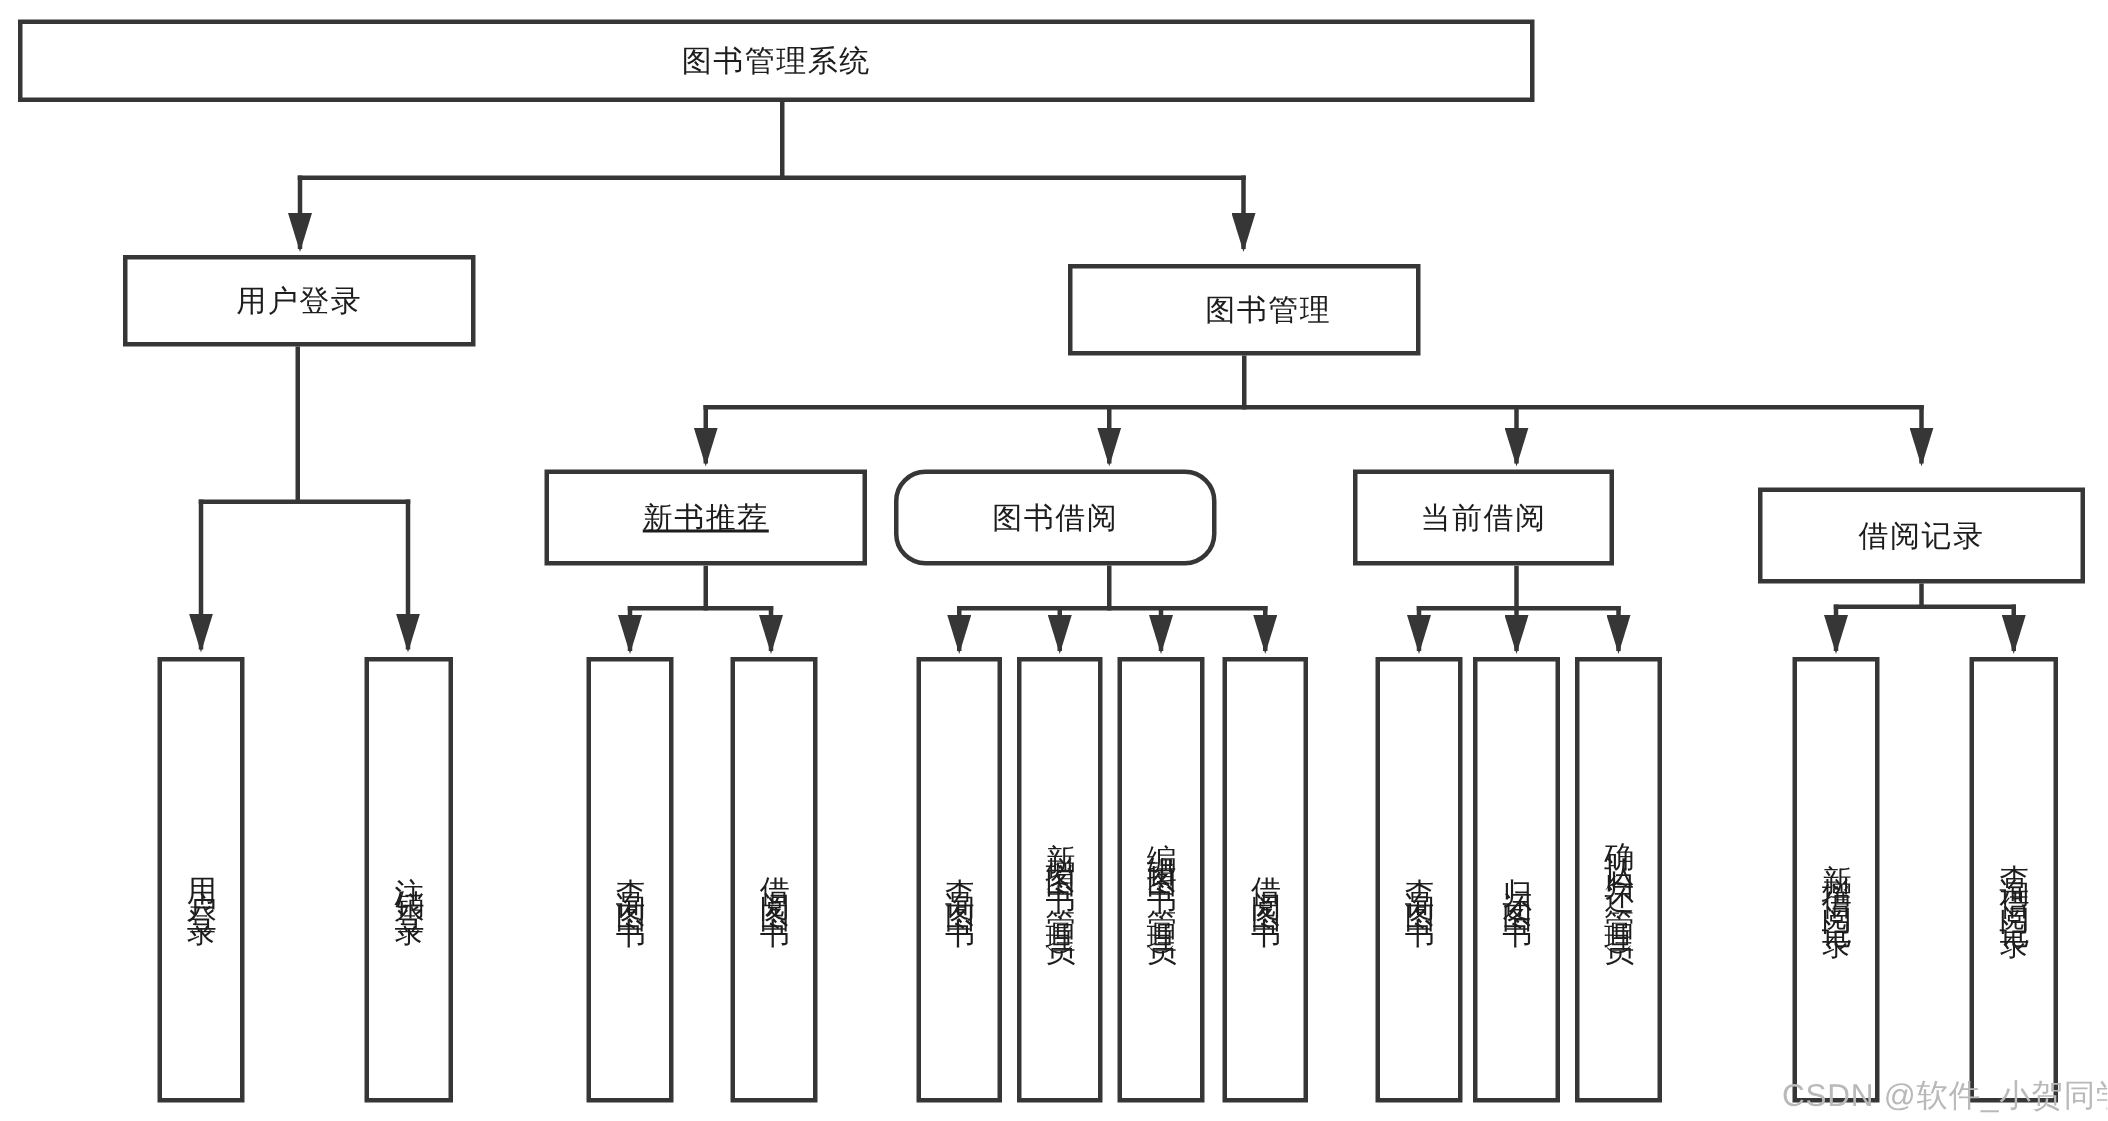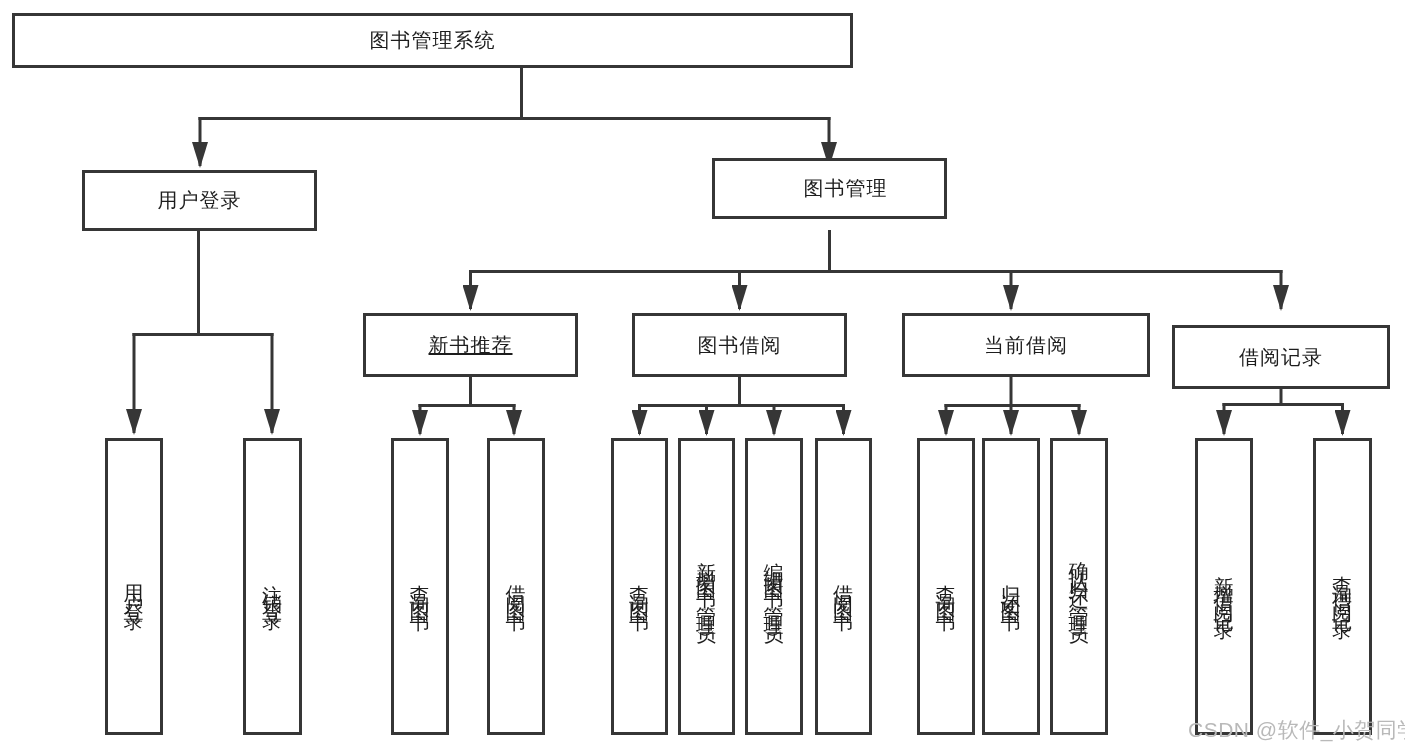--- a/index.html
+++ b/index.html
@@ -102,28 +102,28 @@
       <line x1="1011" y1="404" x2="1011" y2="434" marker-end="url(#arrow)"></line>
       <line x1="1079" y1="404" x2="1079" y2="434" marker-end="url(#arrow)"></line>
 
       <line x1="1281" y1="377" x2="1281" y2="406"></line>
       <line x1="1222.5" y1="404.5" x2="1344" y2="404.5"></line>
       <line x1="1224" y1="403" x2="1224" y2="434" marker-end="url(#arrow)"></line>
       <line x1="1342.5" y1="403" x2="1342.5" y2="434" marker-end="url(#arrow)"></line>
     </g>
   </svg>
 
-  <div class="node" style="left:12px; top:13px; width:841px; height:55px;">图书管理系统</div>
+  <div class="node" style="left:12px; top:13px; width:1011px; height:55px;">图书管理系统</div>
 
   <div class="node" style="left:82px; top:170px; width:235px; height:61px;">用户登录</div>
-  <div class="node" style="left:712px; top:158px; width:235px; height:61px;padding-left:32px;">图书管理</div>
+  <div class="node" style="left:712px; top:176px; width:235px; height:61px;padding-left:32px;">图书管理</div>
 
   <div class="node" style="left:363px; top:313px; width:215px; height:64px;text-decoration:underline;">新书推荐</div>
-  <div class="node" style="left:632px; top:313px; width:215px; height:64px;">图书借阅</div>
-  <div class="node" style="left:902px; top:313px; width:248px; height:64px;">当前借阅</div>
+  <div class="node" style="left:596px; top:313px; width:215px; height:64px;border-radius:21px;">图书借阅</div>
+  <div class="node" style="left:902px; top:313px; width:174px; height:64px;">当前借阅</div>
   <div class="node" style="left:1172px; top:325px; width:218px; height:64px;">借阅记录</div>
 
   <div class="node v" style="left:105px; top:438px; width:58px; height:297px;">用户登录</div>
   <div class="node v" style="left:243px; top:438px; width:59px; height:297px;">注销登录</div>
 
   <div class="node v" style="left:391px; top:438px; width:58px; height:297px;">查询图书</div>
   <div class="node v" style="left:487px; top:438px; width:58px; height:297px;">借阅图书</div>
 
   <div class="node v" style="left:611px; top:438px; width:57px; height:297px;">查询图书</div>
   <div class="node v" style="left:678px; top:438px; width:57px; height:297px;">新增图书（管理员）</div>

